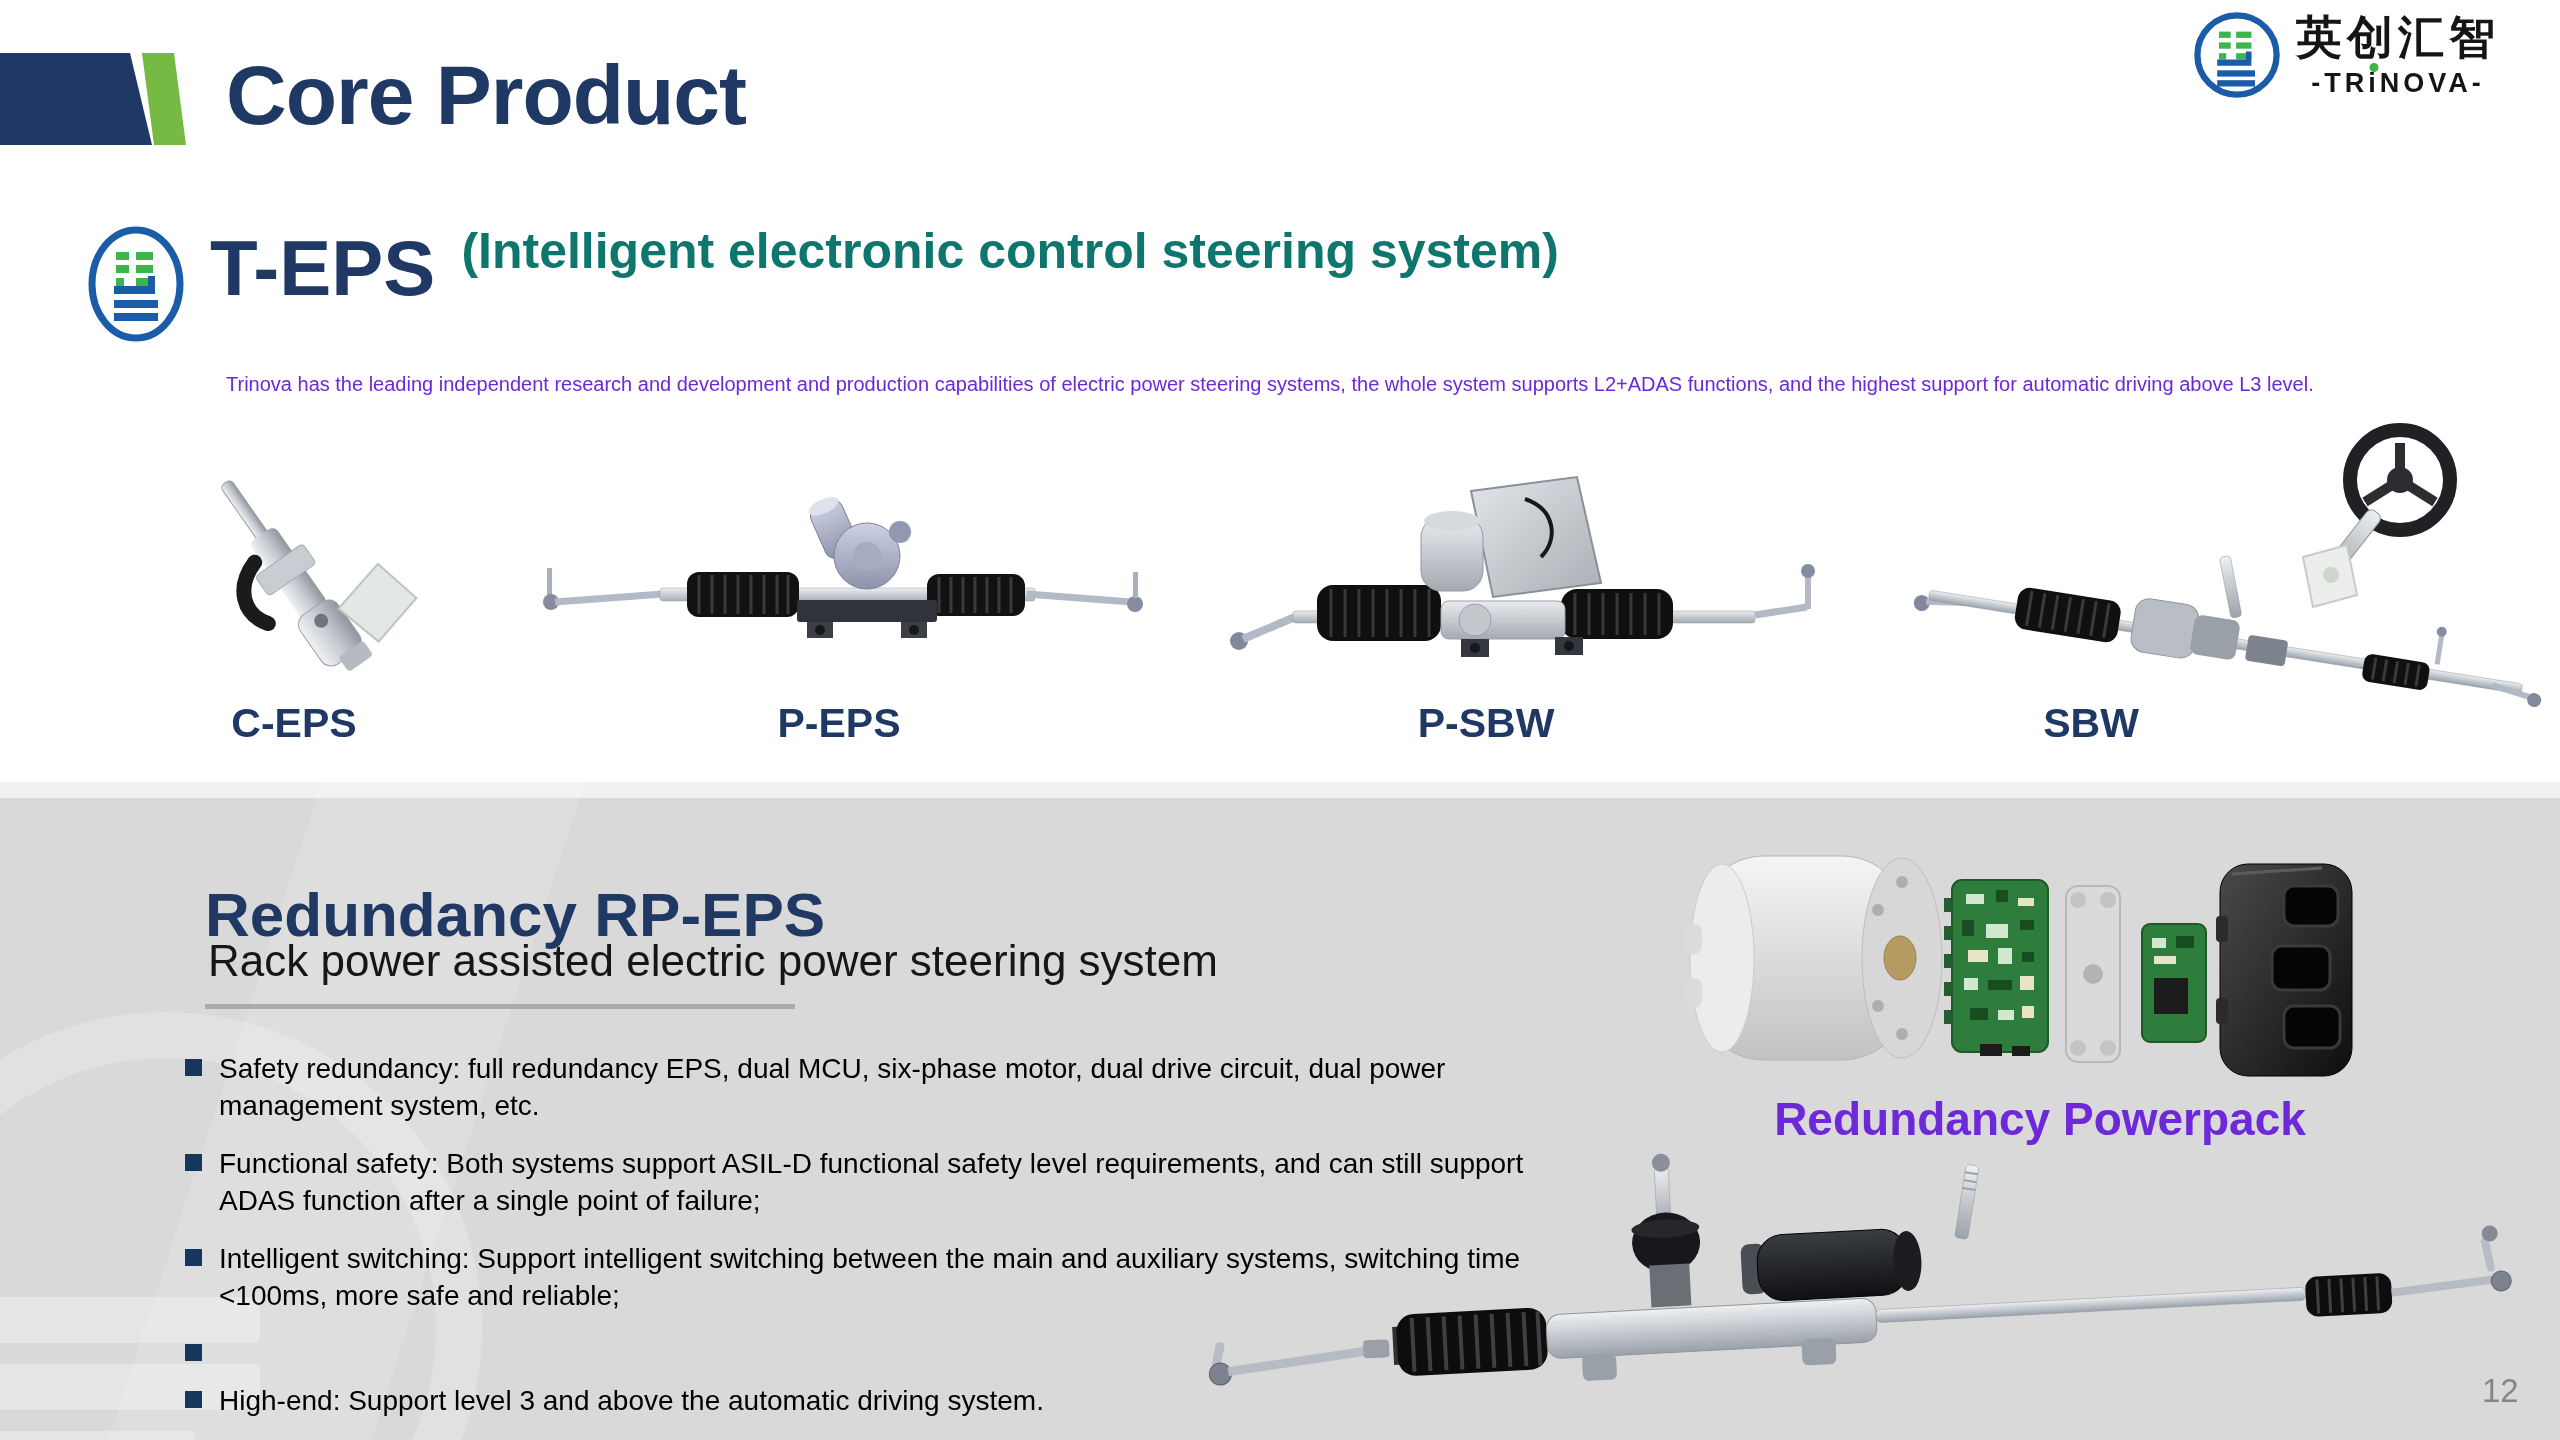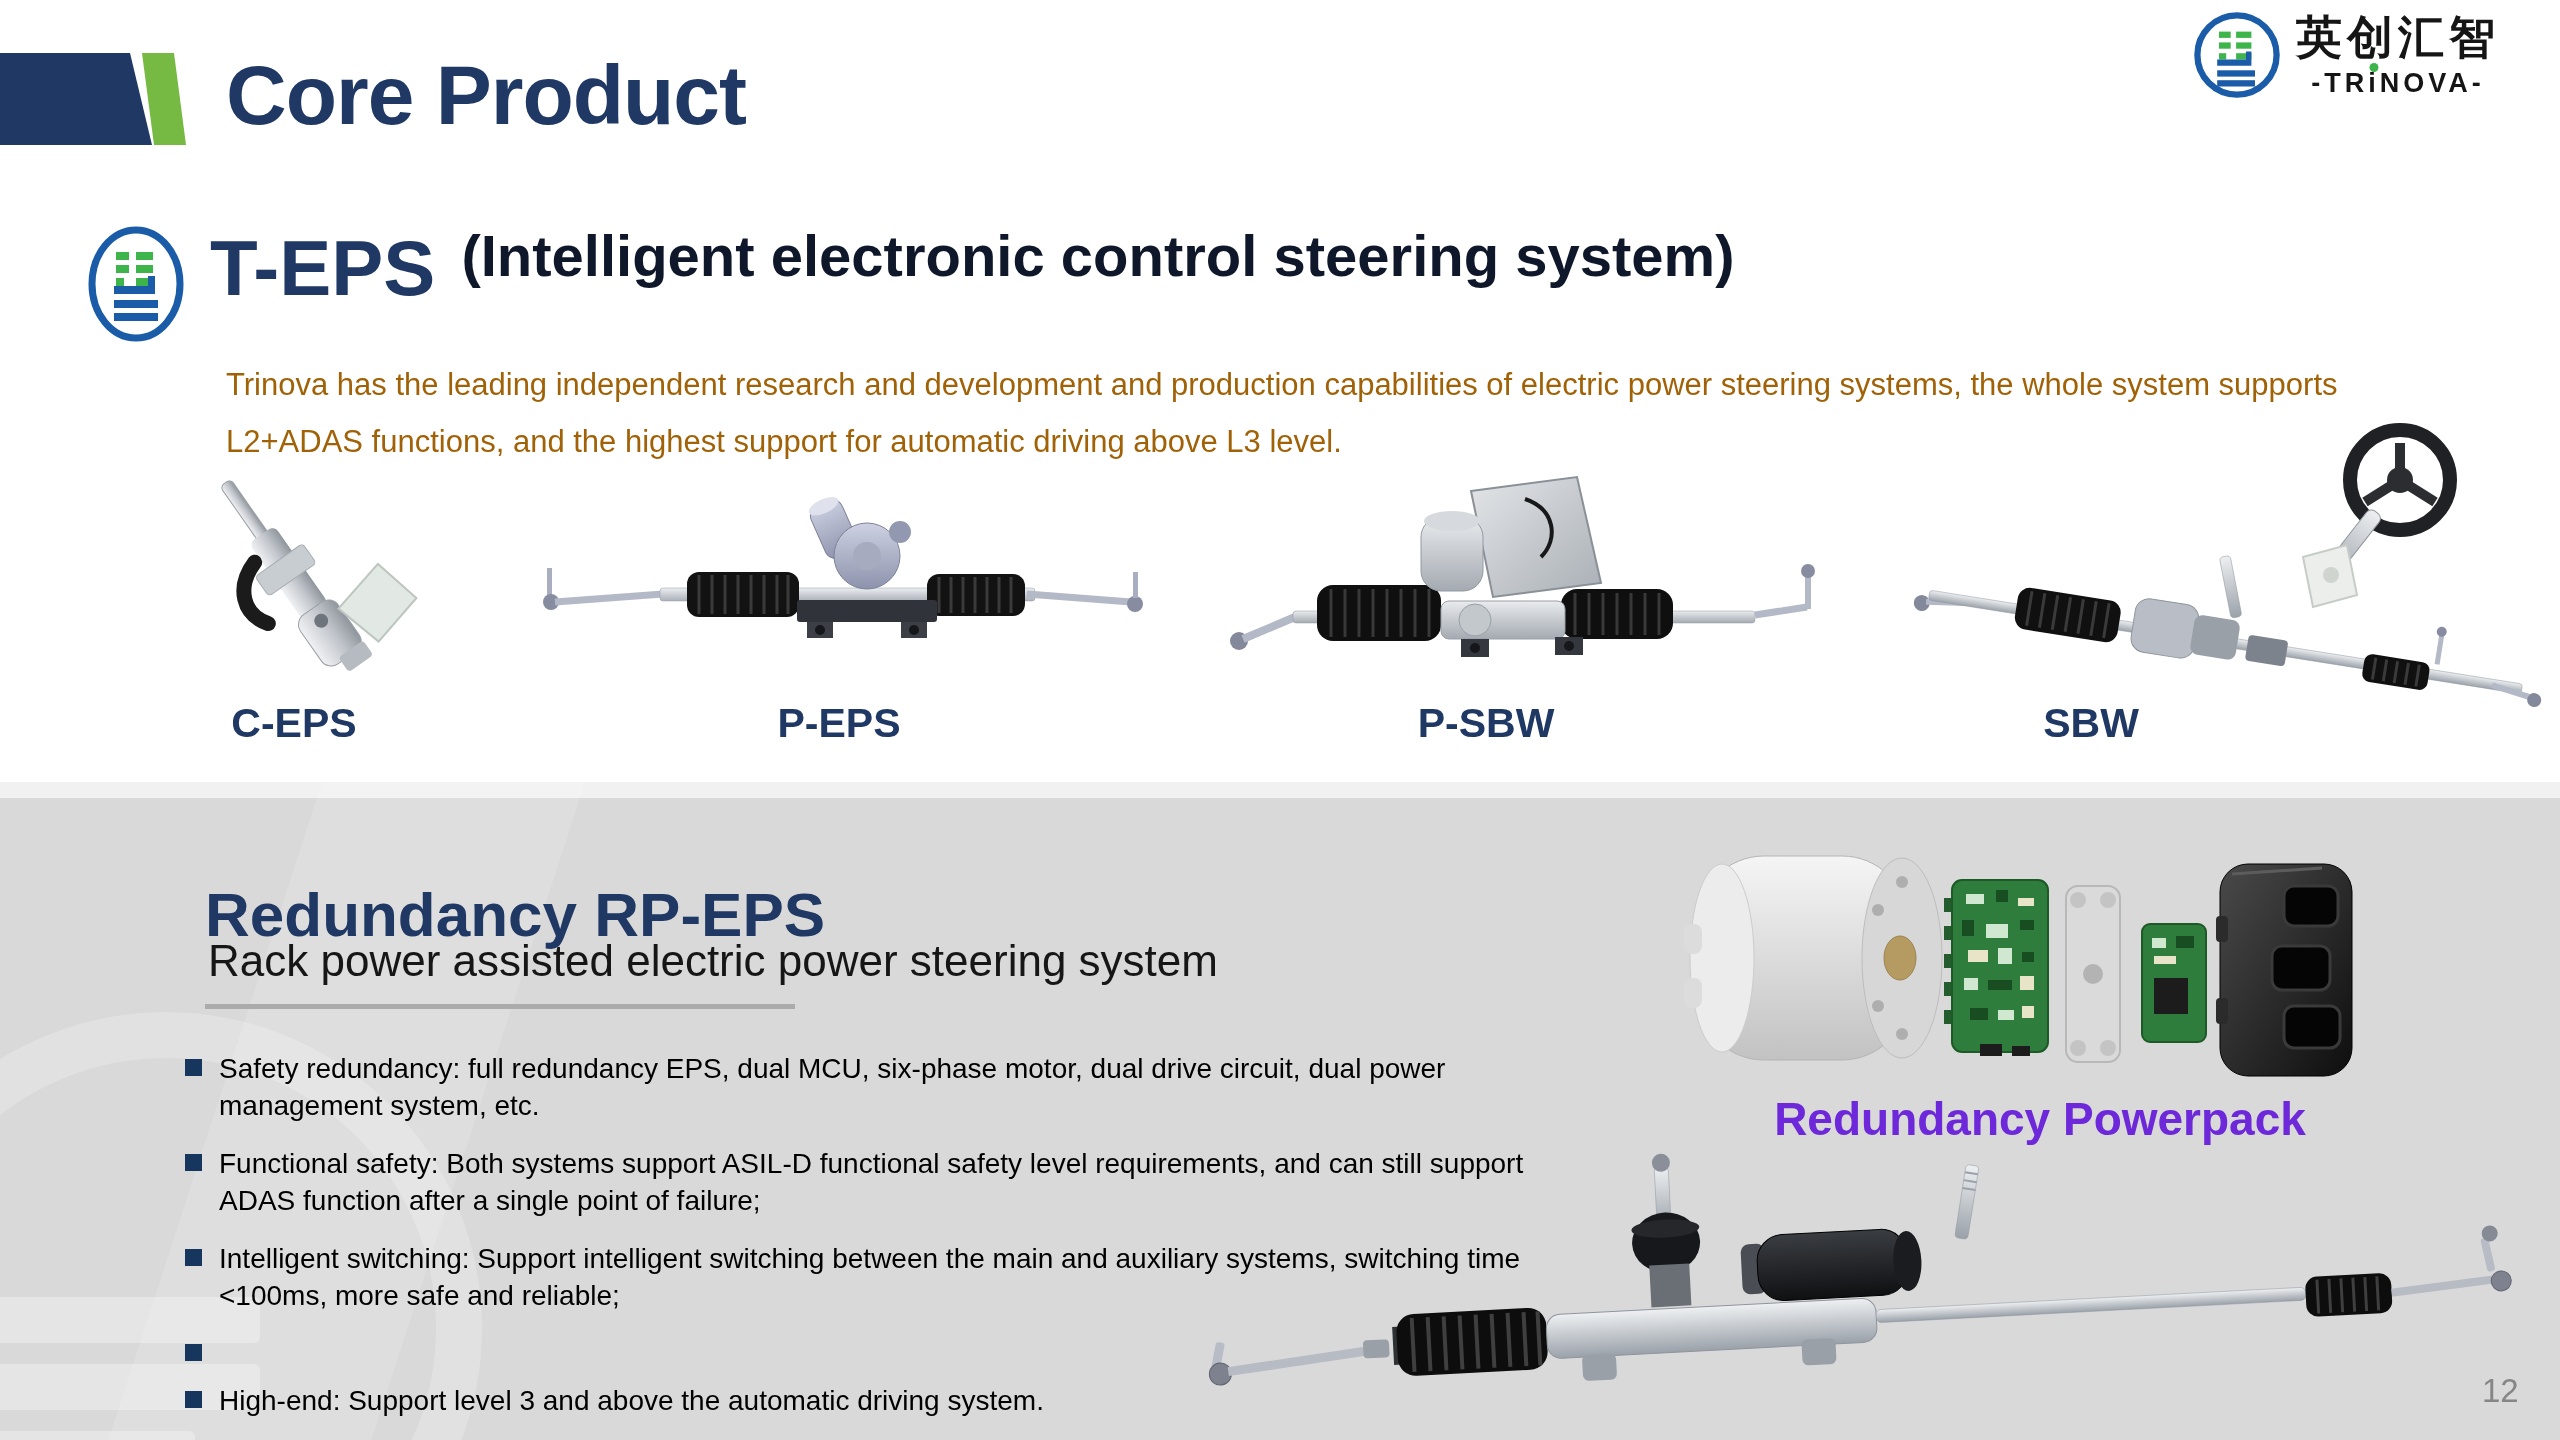--- a/index.html
+++ b/index.html
@@ -20,23 +20,23 @@
   .brand-en{font-size:27px;font-weight:700;color:#151515;letter-spacing:4px;margin-top:10px;white-space:nowrap;}
   .brand-en .i-dot{position:relative;display:inline-block;}
   .brand-en .i-dot::after{
     content:"";position:absolute;width:9px;height:9px;border-radius:50%;
     background:#3DB54A;left:50%;transform:translateX(-50%);top:-7px;
   }
 
   
   .teps-head{left:210px;top:222px;display:flex;align-items:flex-start;gap:26px;}
   .teps-name{font-size:78px;font-weight:700;color:#1F3864;line-height:1.2;}
-  .teps-sub{font-size:58px;font-weight:700;color:#0f172a;}
+  .teps-sub{font-size:50px;font-weight:700;color:#0f766e;}
   .description{
-    left:226px;top:356px;width:2230px;font-size:31px;color:#a16207;
+    left:226px;top:356px;width:2230px;font-size:20px;color:#6d28d9;
     line-height:57px;
   }
   .product-label{
     top:700px;transform:translateX(-50%);font-size:41px;font-weight:700;color:#1F3864;
     white-space:nowrap;
   }
 
   
   .gray-panel{left:0;top:782px;width:2560px;height:658px;background:#D9D9D9;overflow:hidden;}
   .gray-panel-topstrip{position:absolute;left:0;top:0;width:2560px;height:16px;background:#F1F1F1;}

